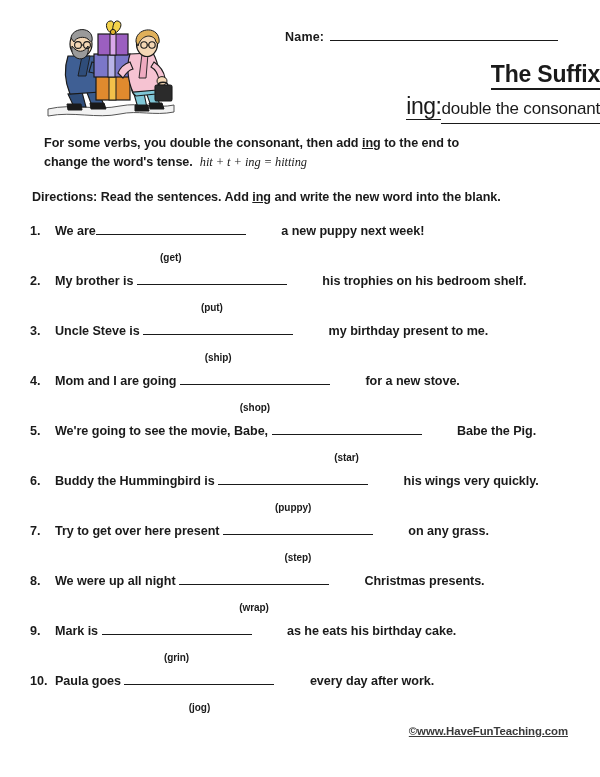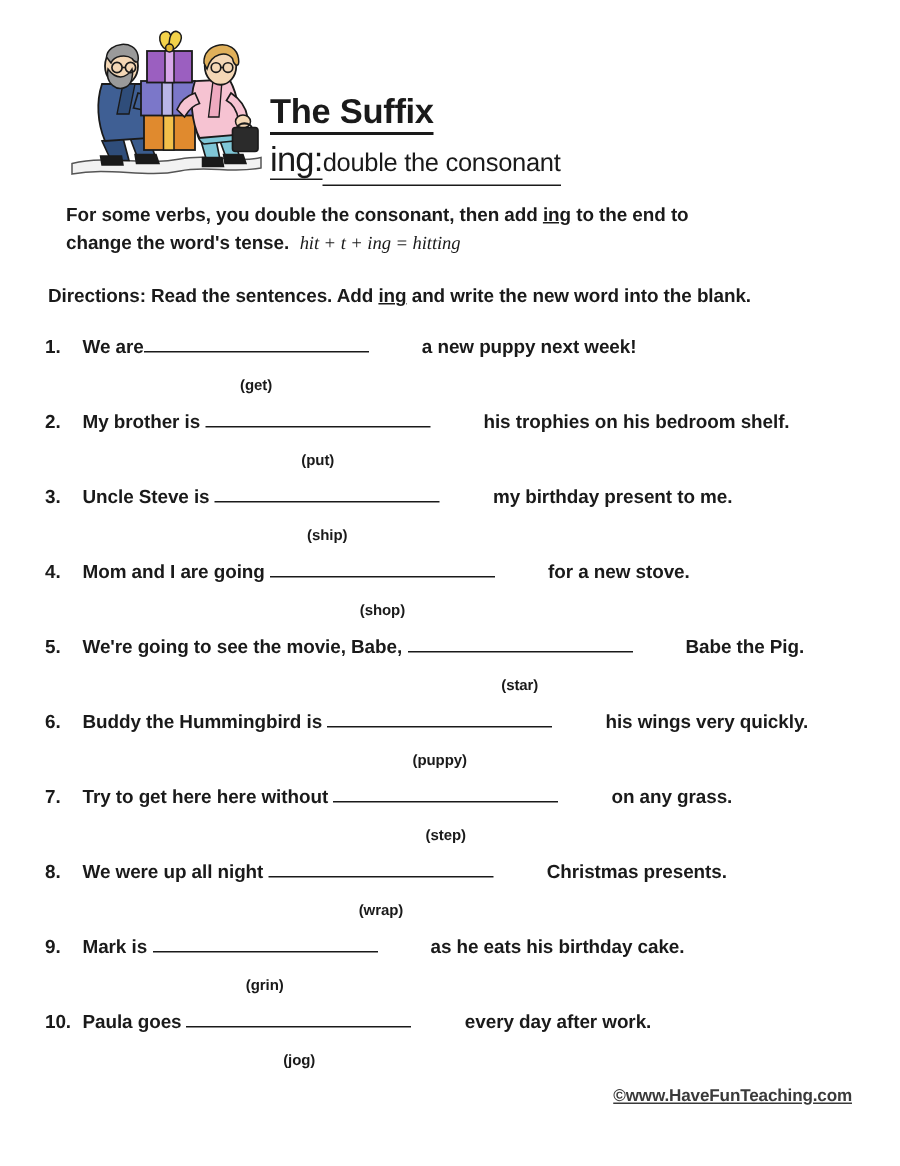--- a/index.html
+++ b/index.html
@@ -44,21 +44,21 @@
     width: 228px;
     border-bottom: 1.4px solid #1a1a1a;
     margin-left: 6px;
     height: 1px;
   }
   .title-block {
     position: absolute;
     left: 180px;
     top: 62px;
     width: 420px;
-    text-align: left;
+    text-align: right;
   }
   .title-main {
     font-size: 23px;
     font-weight: bold;
     letter-spacing: -.2px;
     display: inline-block;
     border-bottom: 2.2px solid #1a1a1a;
     padding-bottom: 1px;
     line-height: 1.1;
   }
@@ -241,20 +241,24 @@
       <ellipse cx="113" cy="38" rx="10.5" ry="12.5" fill="#f4d7b5" stroke="#1a1a1a" stroke-width="1.2"></ellipse>
 
       <path d="M102 36 C101 22, 123 19, 125 33 C126 40, 122 38, 121 33 C117 28, 107 29, 104 40 Z" fill="#e0b05a" stroke="#1a1a1a" stroke-width="1"></path>
 
       <circle cx="110" cy="39" r="3.2" fill="none" stroke="#1a1a1a" stroke-width="1.1"></circle>
       <circle cx="118" cy="39" r="3.2" fill="none" stroke="#1a1a1a" stroke-width="1.1"></circle>
       <line x1="113.2" y1="39" x2="114.8" y2="39" stroke="#1a1a1a" stroke-width="1.1"></line>
     </svg>
   </div>
 
+  <div class="name-row">
+    <span class="name-label">Name:</span>
+    <span class="name-rule"></span>
+  </div>
 
   <div class="title-block">
     <span class="title-main">The Suffix</span>
     <span class="title-sub">
       <span class="ing">ing:</span><span class="rest">double the consonant</span>
     </span>
   </div>
 </div>
 
 <div class="intro">
@@ -311,21 +315,21 @@
       <div class="q-line">
         <span class="q-num">6.</span>
         <span class="q-pre">Buddy the Hummingbird is </span>
         <span class="q-blankwrap"><span class="q-blank"></span><span class="q-hint">(puppy)</span></span>
         <span class="q-post"> his wings very quickly.</span>
       </div>
     </div>
     <div class="q">
       <div class="q-line">
         <span class="q-num">7.</span>
-        <span class="q-pre">Try to get here here without </span>
+        <span class="q-pre">Try to get over here present </span>
         <span class="q-blankwrap"><span class="q-blank"></span><span class="q-hint">(step)</span></span>
         <span class="q-post"> on any grass.</span>
       </div>
     </div>
     <div class="q">
       <div class="q-line">
         <span class="q-num">8.</span>
         <span class="q-pre">We were up all night </span>
         <span class="q-blankwrap"><span class="q-blank"></span><span class="q-hint">(wrap)</span></span>
         <span class="q-post"> Christmas presents.</span>

